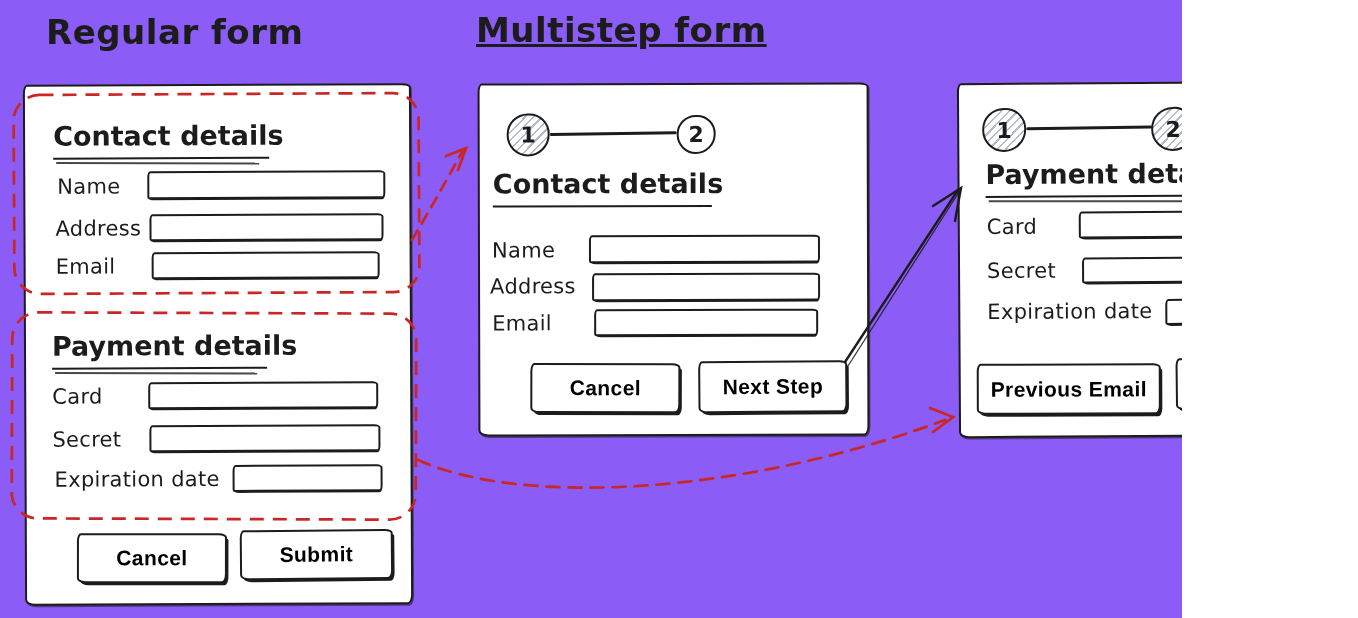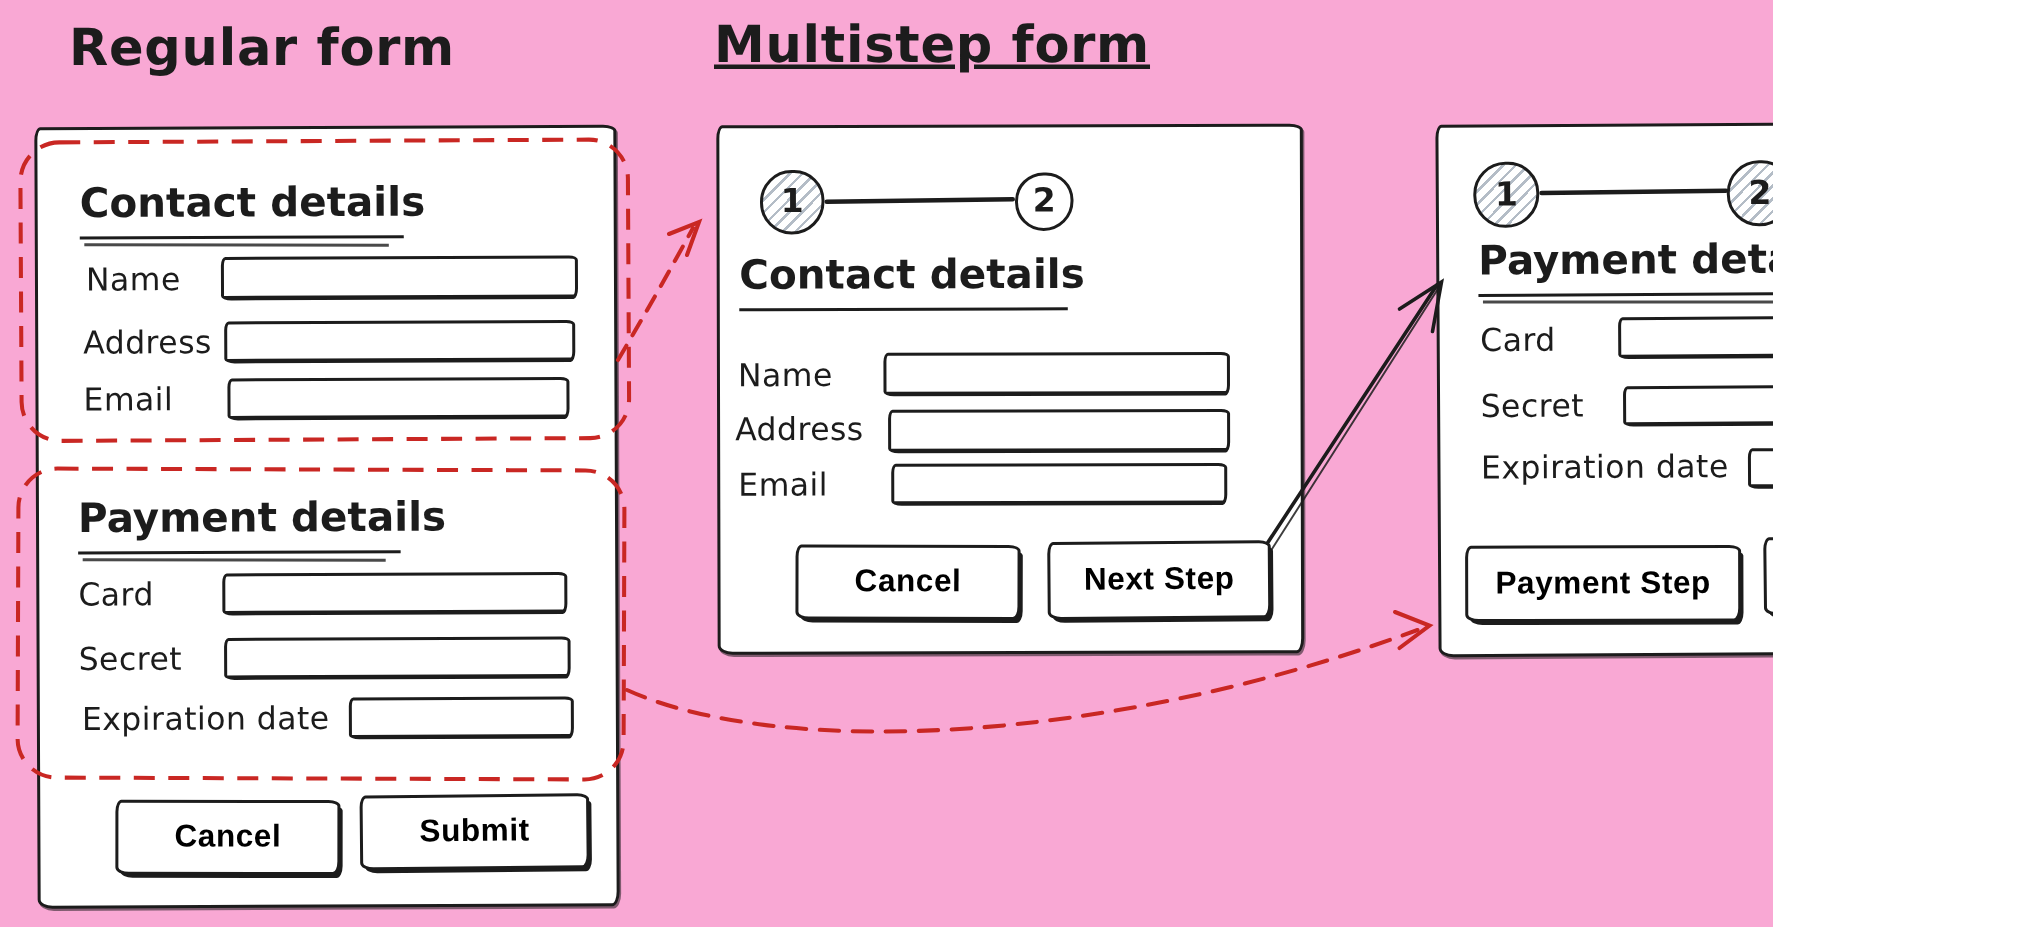--- a/index.html
+++ b/index.html
@@ -2,21 +2,21 @@
 <html><head>
 <meta charset="utf-8">
 <style>
   :root{
     --ink:#1c1c1c;
     --red:#c92723;
     --hatch:rgba(118,134,152,0.55);
   }
   html,body{margin:0;padding:0;background:#ffffff;}
   body{font-family:"DejaVu Sans","Liberation Sans",sans-serif;color:var(--ink);}
-  #canvas{position:relative;width:1182px;height:618px;background:#f9a8d4;overflow:hidden;}
+  #canvas{position:relative;width:1182px;height:618px;background:#8b5cf6;overflow:hidden;}
 
   .big-title{
     position:absolute;font-size:34px;font-weight:bold;letter-spacing:0.5px;
     white-space:nowrap;
   }
   .panel{
     position:absolute;background:#fff;
     border:2.6px solid var(--ink);
     border-radius:4px 9px 5px 10px / 9px 4px 10px 6px;
     box-shadow:1px 1.5px 0 0 rgba(28,28,28,0.55);
@@ -129,21 +129,21 @@
 
     <div class="field-label" style="left:27px;top:130px;">Card</div>
     <input class="sketch-input" style="left: 119px; top: 127px; width: 231px; height: 28px;">
 
     <div class="field-label" style="left:27px;top:174px;">Secret</div>
     <input class="sketch-input" style="left: 122px; top: 173px; width: 230px; height: 27px;">
 
     <div class="field-label" style="left:27px;top:215px;">Expiration date</div>
     <input class="sketch-input" style="left: 205px; top: 215px; width: 150px; height: 27px;">
 
-    <button class="btn" style="left:16px;top:279px;width:184px;height:51px;transform:rotate(0.2deg);">Payment Step</button>
+    <button class="btn" style="left:16px;top:279px;width:184px;height:51px;transform:rotate(0.2deg);">Previous Email</button>
     <button class="btn" style="left:215px;top:274px;width:150px;height:52px;transform:rotate(-0.3deg);">Submit</button>
   </div>
 
   <svg class="overlay" viewBox="0 0 1358 618">
 
     <rect x="14" y="94" width="405" height="199" rx="26" ry="26" fill="none" stroke="#c92723" stroke-width="2.7" stroke-dasharray="14 9" transform="rotate(-0.3 216 193)"></rect>
 
     <rect x="12" y="313" width="404" height="206" rx="26" ry="26" fill="none" stroke="#c92723" stroke-width="2.7" stroke-dasharray="14 9" transform="rotate(0.2 214 416)"></rect>
 
     <g stroke="#c92723" fill="none" stroke-linecap="round">

